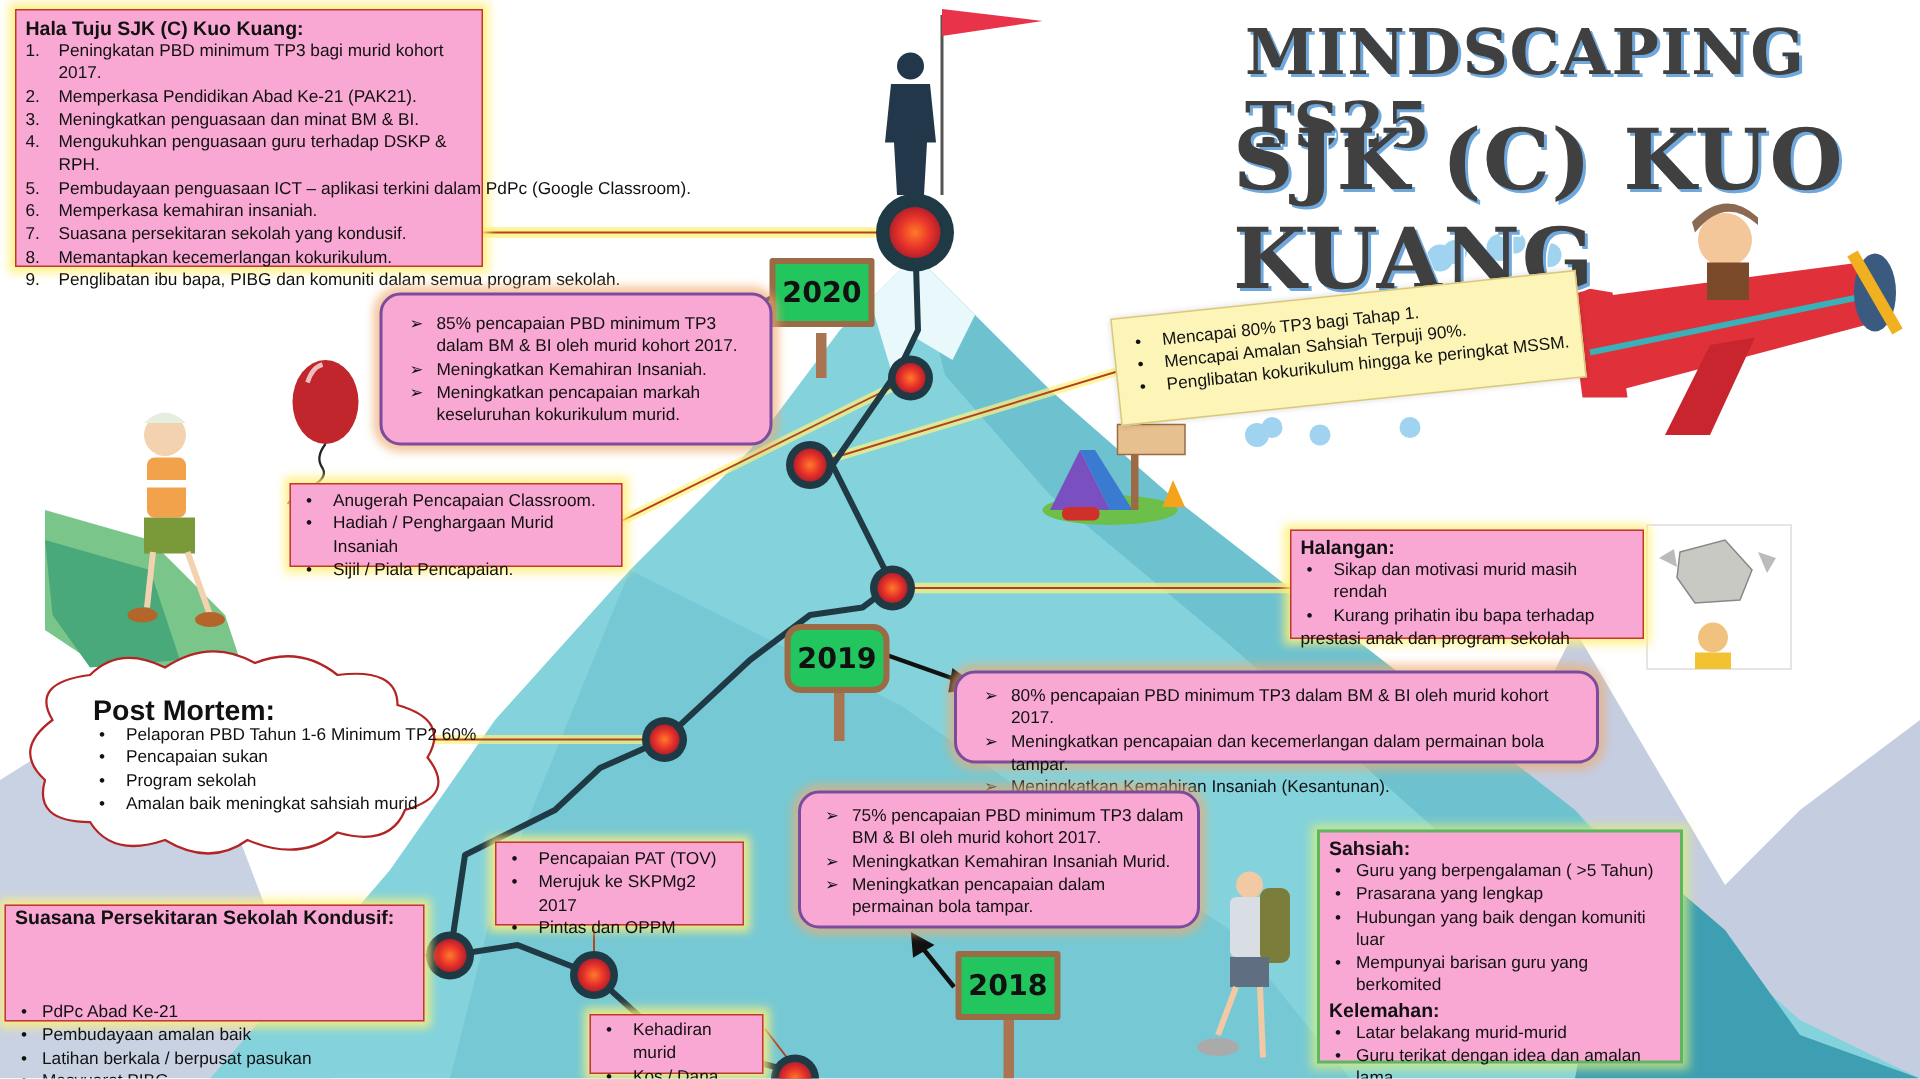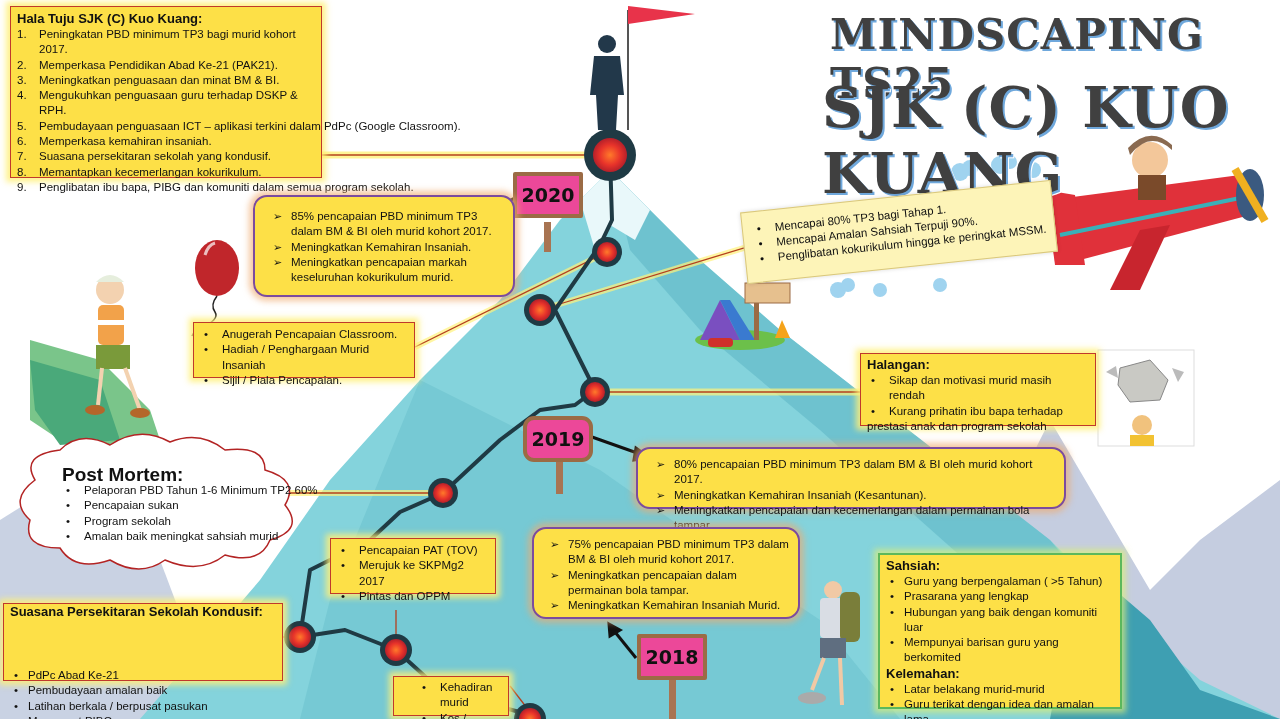--- a/index.html
+++ b/index.html
@@ -4,39 +4,39 @@
 <style>
   html, body { margin:0; padding:0; }
   body {
     width:1280px; height:719px; position:relative; overflow:hidden;
     background:#ffffff;
     font-family:"Liberation Sans", sans-serif;
     color:#111;
   }
   .bg-svg { position:absolute; left:0; top:0; width:1280px; height:719px; }
   .box {
-    position:absolute; background:#fde047; font-size:11.5px; line-height:15.3px;
+    position:absolute; background:#f9a8d4; font-size:11.5px; line-height:15.3px;
     box-sizing:border-box;
   }
   .box.red { border:1.5px solid #c0392b; box-shadow:0 0 6px 4px rgba(255,240,120,0.85); }
   .box.purple { border:2px solid #7b4c9e; border-radius:14px; box-shadow:0 0 6px 4px rgba(240,170,110,0.65); }
   .box.green { border:2px solid #5cb85c; box-shadow:0 0 6px 4px rgba(220,240,120,0.7); }
   .box h3 { margin:0; font-size:13px; font-weight:bold; line-height:16px; }
   ul { list-style:none; margin:0; padding:0; }
   li { position:relative; padding-left:22px; }
   li.bullet::before { content:"•"; position:absolute; left:4px; top:0; }
   li.arrow::before { content:"➢"; position:absolute; left:4px; top:0; font-size:11px; }
   li.num .n { position:absolute; left:0; top:0; }
   .title {
     position:absolute; font-family:"DejaVu Serif", serif; font-weight:bold;
     color:#404040; letter-spacing:1px;
     text-shadow:2px 2px 0 #6fa8dc, 3px 3px 0 #fff;
   }
   .sign {
-    position:absolute; width:70px; height:46px; background:#ec4899;
+    position:absolute; width:70px; height:46px; background:#22c55e;
     border:4px solid #9b6b45; border-radius:2px;
     font-family:"DejaVu Sans", sans-serif; font-weight:bold; font-size:19px;
     display:flex; align-items:center; justify-content:center; color:#111;
     box-sizing:border-box;
   }
   .sign-post { position:absolute; width:7px; background:#a87452; }
   .banner {
     position:absolute; background:#fdf4b8; border:1px solid #d9c77d;
     font-size:11.5px; line-height:15px; transform:rotate(-6deg);
     box-shadow:0 0 4px rgba(0,0,0,0.15); padding:10px 10px 10px 10px;
@@ -248,62 +248,62 @@
   <ul>
     <li class="bullet">Sikap dan motivasi murid masih rendah</li>
     <li class="bullet">Kurang prihatin ibu bapa terhadap</li>
   </ul>
   <div>prestasi anak dan program sekolah</div>
 </div>
 
 <div class="box purple" style="left:636px; top:447px; width:430px; height:62px; padding:8px 8px 6px 14px;">
   <ul>
     <li class="arrow">80% pencapaian PBD minimum TP3 dalam BM &amp; BI oleh murid kohort 2017.</li>
+    <li class="arrow">Meningkatkan pencapaian dan kecemerlangan dalam permainan bola tampar.</li>
     <li class="arrow">Meningkatkan Kemahiran Insaniah (Kesantunan).</li>
-    <li class="arrow">Meningkatkan pencapaian dan kecemerlangan dalam permainan bola tampar.</li>
   </ul>
 </div>
 
 <div class="cloud-text" style="left:62px; top:467px; width:225px;">
   <div style="font-weight:bold; font-size:19px; line-height:16px;">Post Mortem:</div>
   <ul>
     <li class="bullet" style="white-space:nowrap;">Pelaporan PBD Tahun 1-6 Minimum TP2 60%</li>
     <li class="bullet">Pencapaian sukan</li>
     <li class="bullet">Program sekolah</li>
     <li class="bullet">Amalan baik meningkat sahsiah murid</li>
   </ul>
 </div>
 
-<div class="box red" style="left:330px; top:538px; width:166px; height:56px; padding:4px 6px;">
+<div class="box red" style="left:330px; top:561px; width:166px; height:56px; padding:4px 6px;">
   <ul>
     <li class="bullet">Pencapaian PAT (TOV)</li>
     <li class="bullet">Merujuk ke SKPMg2 2017</li>
     <li class="bullet">Pintas dan OPPM</li>
   </ul>
 </div>
 
 <div class="box purple" style="left:532px; top:527px; width:268px; height:92px; padding:8px 8px 6px 12px;">
   <ul>
     <li class="arrow">75% pencapaian PBD minimum TP3 dalam BM &amp; BI oleh murid kohort 2017.</li>
+    <li class="arrow">Meningkatkan Kemahiran Insaniah Murid.</li>
     <li class="arrow">Meningkatkan pencapaian dalam permainan bola tampar.</li>
-    <li class="arrow">Meningkatkan Kemahiran Insaniah Murid.</li>
   </ul>
 </div>
 
 <div class="box red" style="left:3px; top:603px; width:280px; height:78px; padding:0 6px;">
   <h3>Suasana Persekitaran Sekolah Kondusif:</h3>
   <ul>
     <li class="bullet" style="padding-left:18px;margin-top:48px;">PdPc Abad Ke-21</li>
     <li class="bullet" style="padding-left:18px;">Pembudayaan amalan baik</li>
     <li class="bullet" style="padding-left:18px;">Latihan berkala / berpusat pasukan</li>
     <li class="bullet" style="padding-left:18px;">Mesyuarat PIBG</li>
   </ul>
 </div>
 
-<div class="box red" style="left:393px; top:676px; width:116px; height:40px; padding:3px 24px;">
+<div class="box red" style="left:393px; top:676px; width:116px; height:40px; padding:3px 6px;">
   <ul>
     <li class="bullet">Kehadiran murid</li>
     <li class="bullet">Kos / Dana</li>
   </ul>
 </div>
 
 <div class="box green" style="left:878px; top:553px; width:244px; height:156px; padding:3px 6px;">
   <h3>Sahsiah:</h3>
   <ul>
     <li class="bullet" style="padding-left:18px;">Guru yang berpengalaman ( &gt;5 Tahun)</li>

